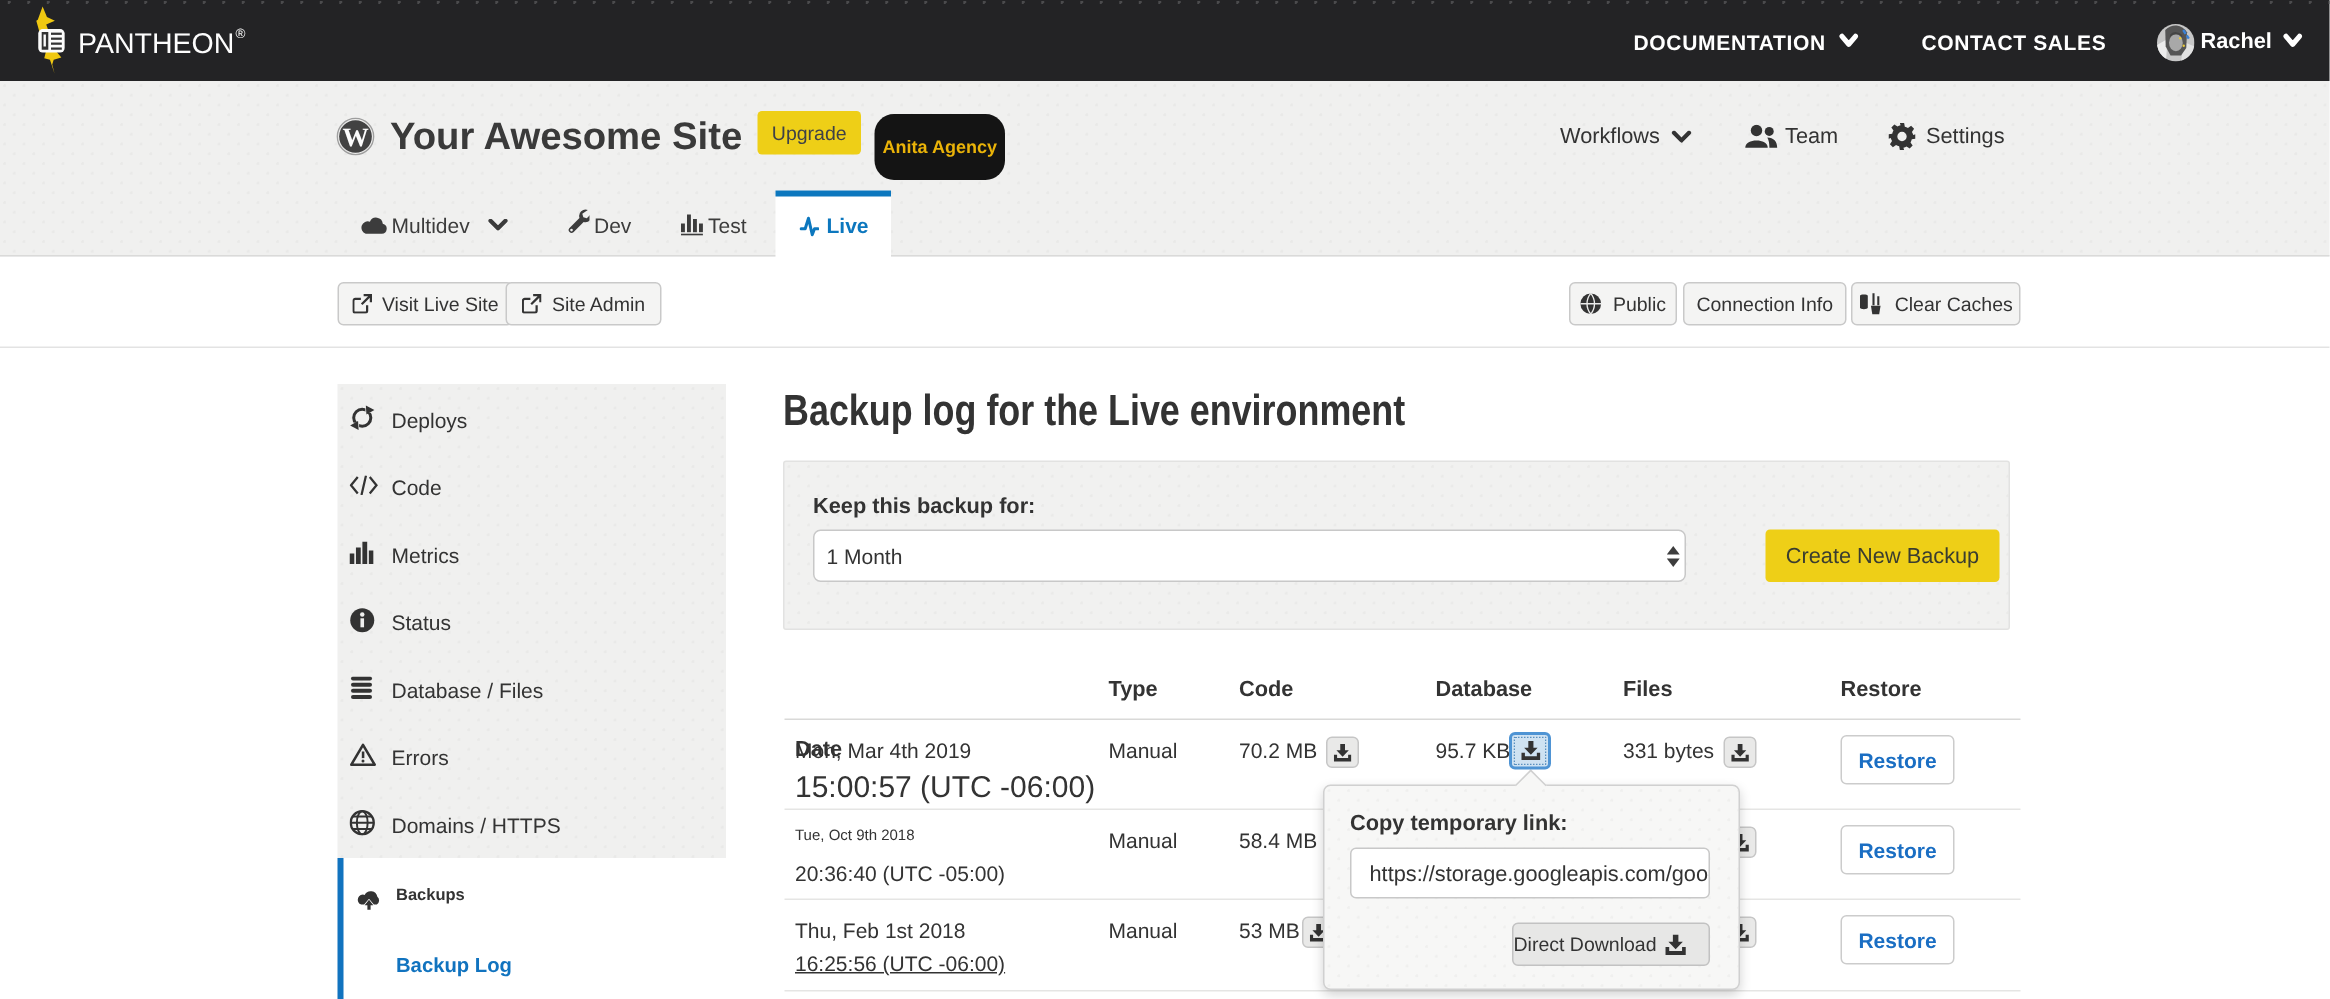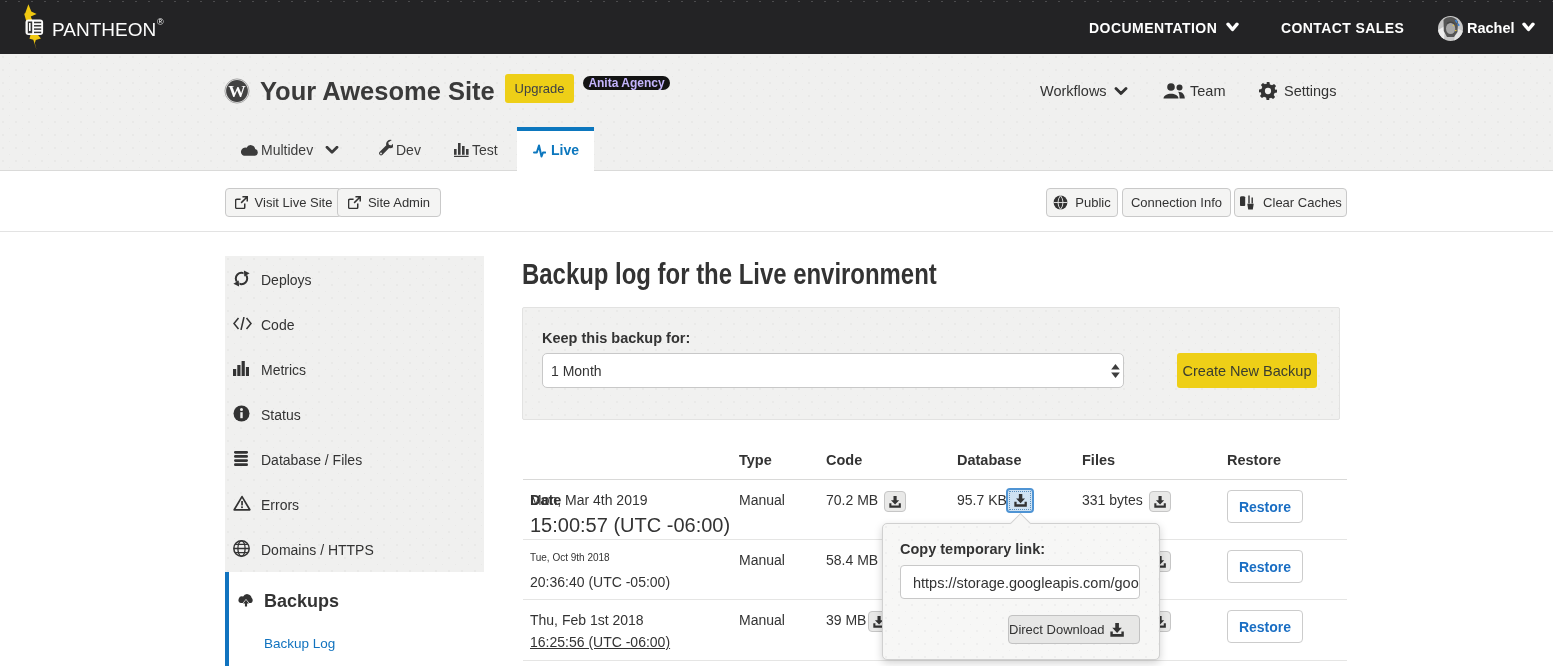--- a/index.html
+++ b/index.html
@@ -76,21 +76,21 @@
   <path d="M2 2.2 L6.5 7.5 L11 2.2" stroke="#fff" stroke-width="3.4" fill="none" stroke-linecap="round" stroke-linejoin="round"></path>
 </svg>
 
 <svg class="abs" style="left:224px; top:78px;" width="26" height="26" viewBox="0 0 26 26">
   <circle cx="13" cy="13" r="12.1" fill="#ededec" stroke="#9e9e9e" stroke-width="0.9"></circle>
   <circle cx="13" cy="13" r="10.9" fill="#424242"></circle>
   <text x="13" y="19.2" font-family="Liberation Serif" font-size="17.5" font-weight="bold" fill="#fcfcfc" text-anchor="middle">W</text>
 </svg>
 <div class="txt" style="left:260px; top:79px; font-size:25.5px; font-weight:bold; color:#3a3a3a;">Your Awesome Site</div>
 <div class="flexc" style="left:505px; top:74px; width:69px; height:29px; background:#eecf17; border-radius:3px; color:#3e4147; font-size:13px; justify-content:center;">Upgrade</div>
-<div class="flexc" style="left:583px; top:76px; width:87px; height:14px; background:#141414; border-radius:13px; color:#c4b5fd; font-size:12px; font-weight:bold; justify-content:center;">Anita Agency</div>
+<div class="flexc" style="left:583px; top:76px; width:87px; height:44px; background:#141414; border-radius:13px; color:#eab308; font-size:12px; font-weight:bold; justify-content:center;">Anita Agency</div>
 <div class="txt" style="left:1040px; top:84px; font-size:14.5px; color:#333;">Workflows</div>
 <svg class="abs" style="left:1114px; top:87px;" width="14" height="10" viewBox="0 0 14 10">
   <path d="M2 1.5 L7 6.6 L12 1.5" stroke="#333" stroke-width="2.8" fill="none" stroke-linecap="round" stroke-linejoin="round"></path>
 </svg>
 <svg class="abs" style="left:1162px; top:83px;" width="24" height="16" viewBox="0 0 24 16">
   <circle cx="9" cy="4" r="3.8" fill="#333"></circle>
   <path d="M1.5 15.5 C1.5 9 16.5 9 16.5 15.5 Z" fill="#333"></path>
   <circle cx="17.5" cy="4.6" r="3" fill="#333"></circle>
   <path d="M16.2 8.7 C20.5 8.7 22.8 11.5 22.8 15.5 L17.6 15.5 C17.6 12.5 17.1 10.2 16.2 8.7 Z" fill="#333"></path>
 </svg>
@@ -207,34 +207,34 @@
 <svg class="sicon" style="top:540px;" width="17" height="17" viewBox="0 0 17 17">
     <circle cx="8.5" cy="8.5" r="7.7" fill="none" stroke="#333" stroke-width="1.5"></circle>
     <ellipse cx="8.5" cy="8.5" rx="3.6" ry="7.7" fill="none" stroke="#333" stroke-width="1.3"></ellipse>
     <path d="M1 8.5 h15 M2.2 4.3 h12.6 M2.2 12.7 h12.6" stroke="#333" stroke-width="1.3" fill="none"></path>
   </svg>
 <div class="slabel" style="top:543px;">Domains / HTTPS</div>
 <svg class="sicon" style="left:237px; top:593px;" width="18" height="13.5" viewBox="0 0 20 15">
     <path fill="#333" d="M16.2 5.4 A5 5 0 0 0 6.8 4 A3.8 3.8 0 0 0 4.2 11.2 L6.4 11.2 L10 6.8 L13.6 11.2 L15.8 11.2 A3.6 3.6 0 0 0 16.2 5.4 Z"></path>
     <polygon points="10,7.6 13.2,11.6 11.2,11.6 11.2,15 8.8,15 8.8,11.6 6.8,11.6" fill="#333"></polygon>
   </svg>
-<div class="slabel" style="left:264px; top:592px; font-size:18px; font-weight:bold;">Backups</div>
-<div class="slabel" style="left:264px; top:637px; font-size:13.5px; font-weight:normal; color:#1173bf;">Backup Log</div>
+<div class="slabel" style="left:264px; top:592px; font-size:11px; font-weight:bold;">Backups</div>
+<div class="slabel" style="left:264px; top:637px; font-size:13.5px; font-weight:bold; color:#1173bf;">Backup Log</div>
 
 <div class="txt" style="left:522px; top:260px; font-size:29px; font-weight:bold; color:#333; transform:scaleX(0.825); transform-origin:0 0;">Backup log for the Live environment</div>
 
 <div class="rect" style="left:522px; top:307px; width:818px; height:113px; background:#f1f1f0; background-image:radial-gradient(circle 1px at 3px 3px, rgba(120,120,115,0.06) 90%, transparent 100%), radial-gradient(circle 1px at 9.5px 9.5px, rgba(120,120,115,0.06) 90%, transparent 100%); background-size:13px 13px; border:1px solid #e2e2e1; border-radius:2px;"></div>
 <div class="txt" style="left:542px; top:331px; font-size:14.5px; font-weight:bold; color:#333;">Keep this backup for:</div>
 <div class="rect" style="left:542px; top:353px; width:582px; height:35px; background:#fff; border:1px solid #c8c8c8; border-radius:5px;"></div>
 <div class="txt" style="left:551px; top:364px; font-size:14px; color:#333;">1 Month</div>
 <svg class="abs" style="left:1111px; top:364px;" width="9" height="14" viewBox="0 0 9 14">
   <polygon points="4.5,0 8.8,5.6 0.2,5.6" fill="#3d3d3d"></polygon>
   <polygon points="4.5,14 8.8,8.4 0.2,8.4" fill="#3d3d3d"></polygon>
 </svg>
-<div class="flexc" style="left:1177px; top:353px; width:140px; height:35px; background:#eecf17; border-radius:3px; color:#3a3d30; font-size:14.5px; justify-content:center;">Create New Backup</div>
+<div class="flexc" style="left:1177px; top:353px; width:156px; height:35px; background:#eecf17; border-radius:3px; color:#3a3d30; font-size:14.5px; justify-content:center;">Create New Backup</div>
 
 <div class="txt" style="left:530px; top:453px; font-size:14.5px; font-weight:bold; color:#333;margin-top:40px;">Date</div>
 <div class="txt" style="left:739px; top:453px; font-size:14.5px; font-weight:bold; color:#333;">Type</div>
 <div class="txt" style="left:826px; top:453px; font-size:14.5px; font-weight:bold; color:#333;">Code</div>
 <div class="txt" style="left:957px; top:453px; font-size:14.5px; font-weight:bold; color:#333;">Database</div>
 <div class="txt" style="left:1082px; top:453px; font-size:14.5px; font-weight:bold; color:#333;">Files</div>
 <div class="txt" style="left:1227px; top:453px; font-size:14.5px; font-weight:bold; color:#333;">Restore</div>
 <div class="rect" style="left:523px; top:479px; width:824px; height:1px; background:#d9d9d8;"></div>
 <div class="rect" style="left:523px; top:539px; width:824px; height:1px; background:#e5e5e4;"></div>
 <div class="rect" style="left:523px; top:599px; width:824px; height:1px; background:#e5e5e4;"></div>
@@ -274,21 +274,21 @@
     <svg width="12" height="12" viewBox="0 0 16 16">
       <path fill="#333" d="M6 0h4.2v5.5H13.6L8.1 11.3 2.6 5.5H6z"></path>
       <path fill="#333" d="M0.4 9.6h2.8v2.9h9.8V9.6h2.8v6H0.4z"></path>
     </svg>
   </div>
 <div class="restore" style="top:550px;">Restore</div>
 
 <div class="txt" style="left:530px; top:613px; font-size:14px; color:#333;">Thu, Feb 1st 2018</div>
 <div class="txt" style="left:530px; top:635px; font-size:14px; color:#333;text-decoration:underline;">16:25:56 (UTC -06:00)</div>
 <div class="txt" style="left:739px; top:613px; font-size:14px; color:#333;">Manual</div>
-<div class="txt" style="left:826px; top:613px; font-size:14px; color:#333;">39 MB</div>
+<div class="txt" style="left:826px; top:613px; font-size:14px; color:#333;">53 MB</div>
 <div class="dlbtn" style="left:868px; top:611px;">
     <svg width="12" height="12" viewBox="0 0 16 16">
       <path fill="#333" d="M6 0h4.2v5.5H13.6L8.1 11.3 2.6 5.5H6z"></path>
       <path fill="#333" d="M0.4 9.6h2.8v2.9h9.8V9.6h2.8v6H0.4z"></path>
     </svg>
   </div>
 <div class="dlbtn" style="left:1149px; top:611px;">
     <svg width="12" height="12" viewBox="0 0 16 16">
       <path fill="#333" d="M6 0h4.2v5.5H13.6L8.1 11.3 2.6 5.5H6z"></path>
       <path fill="#333" d="M0.4 9.6h2.8v2.9h9.8V9.6h2.8v6H0.4z"></path>

